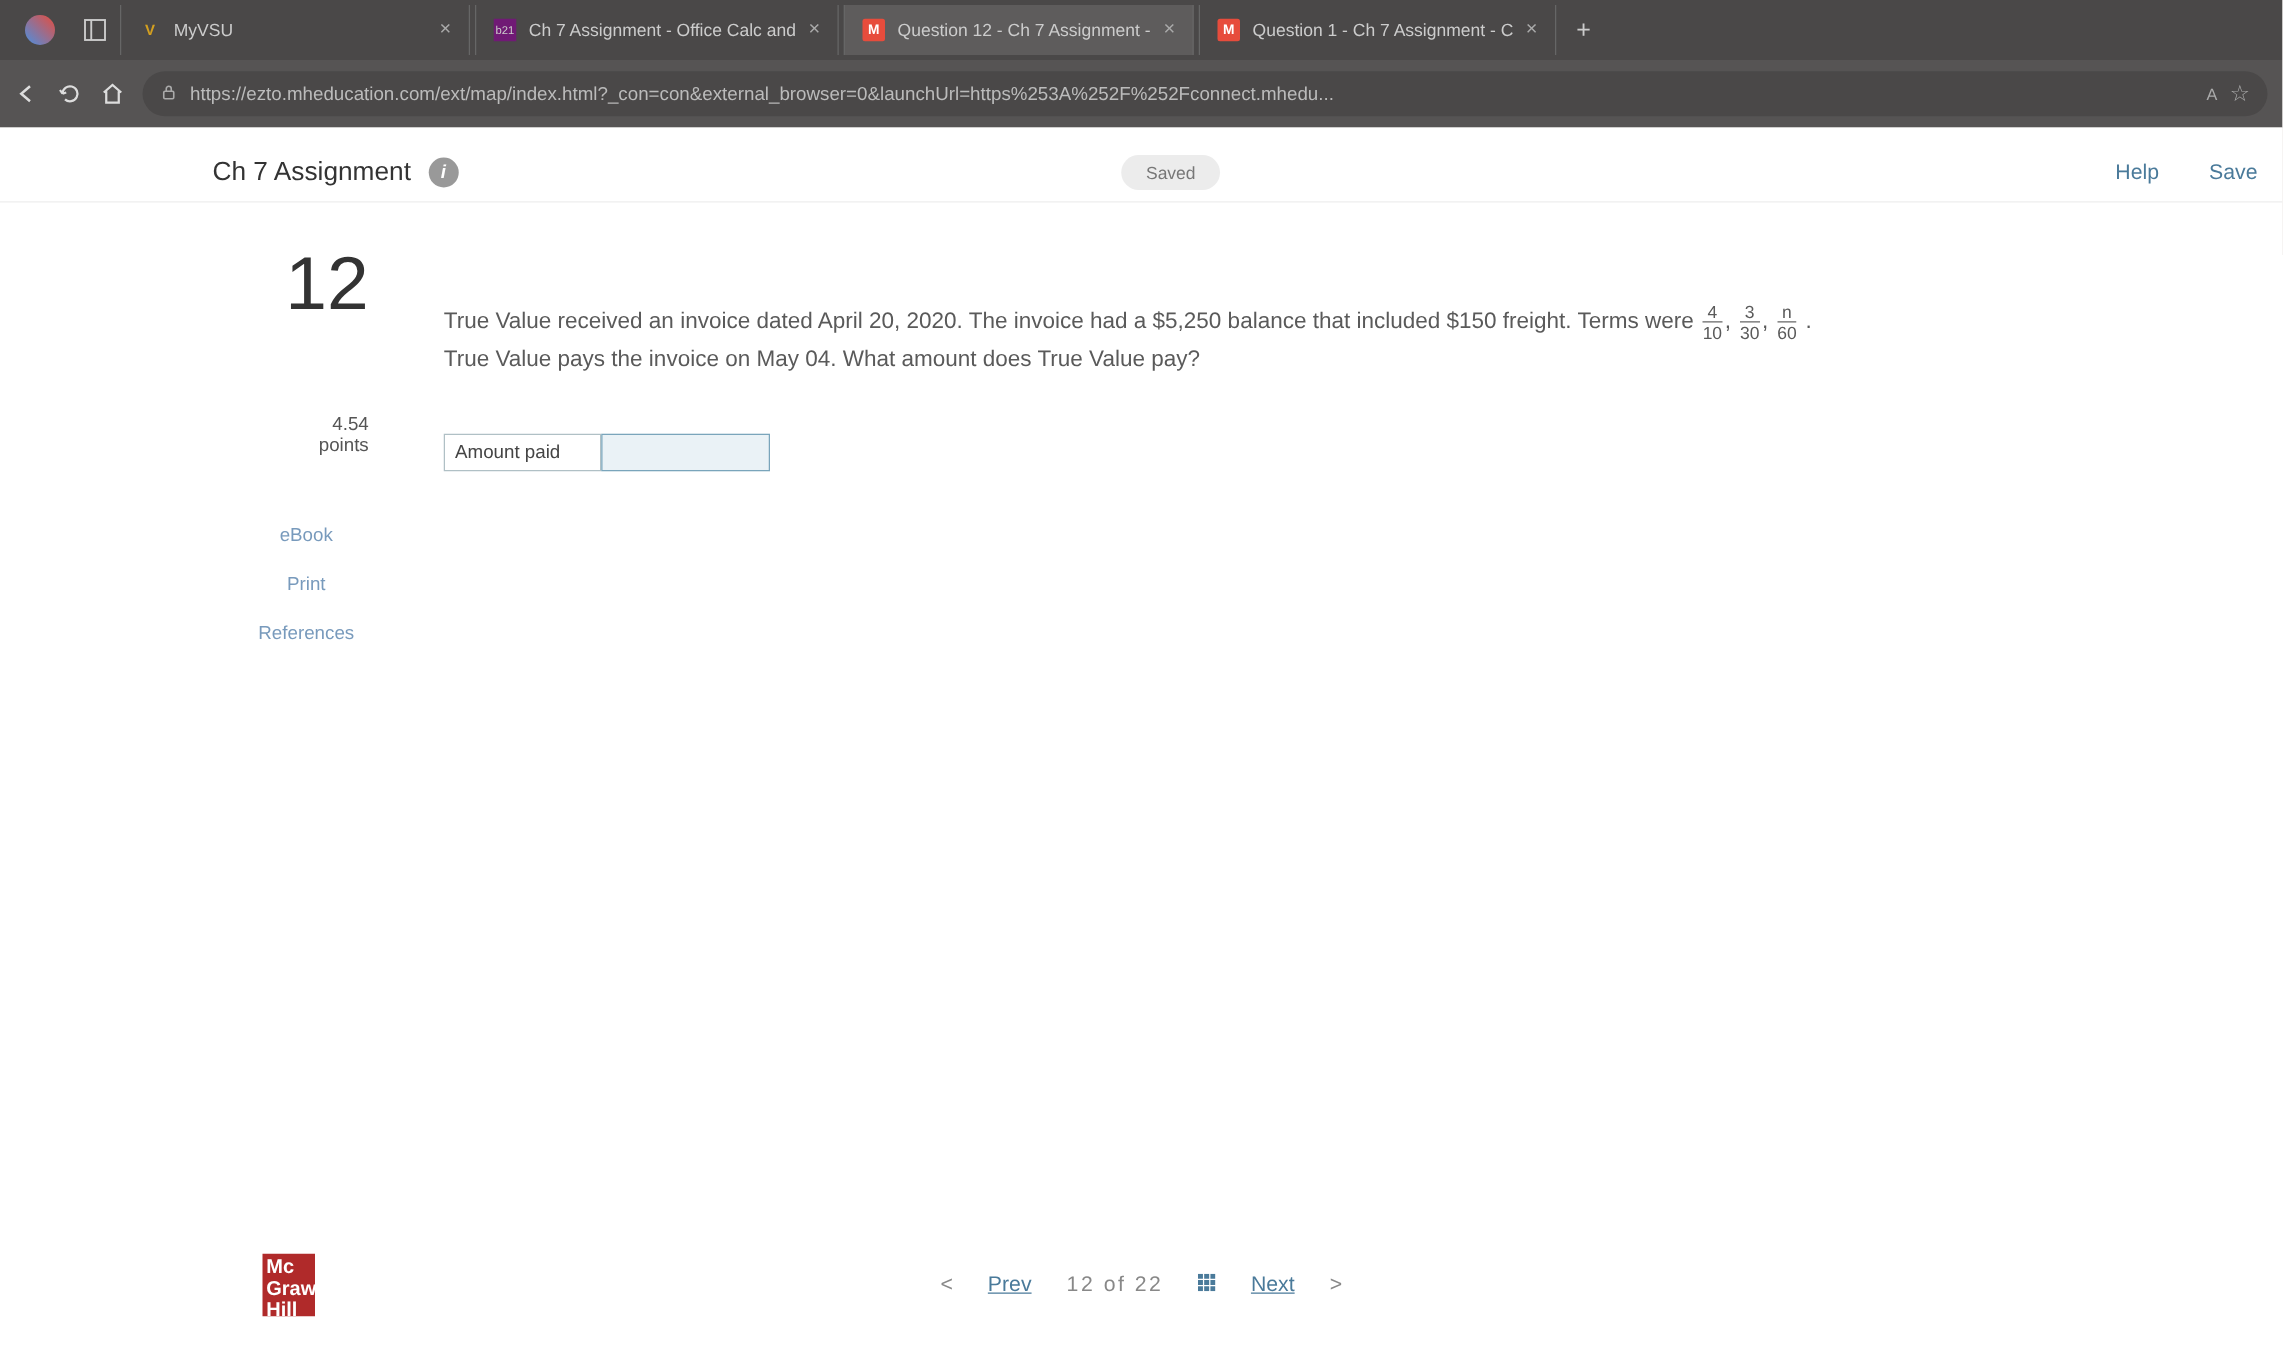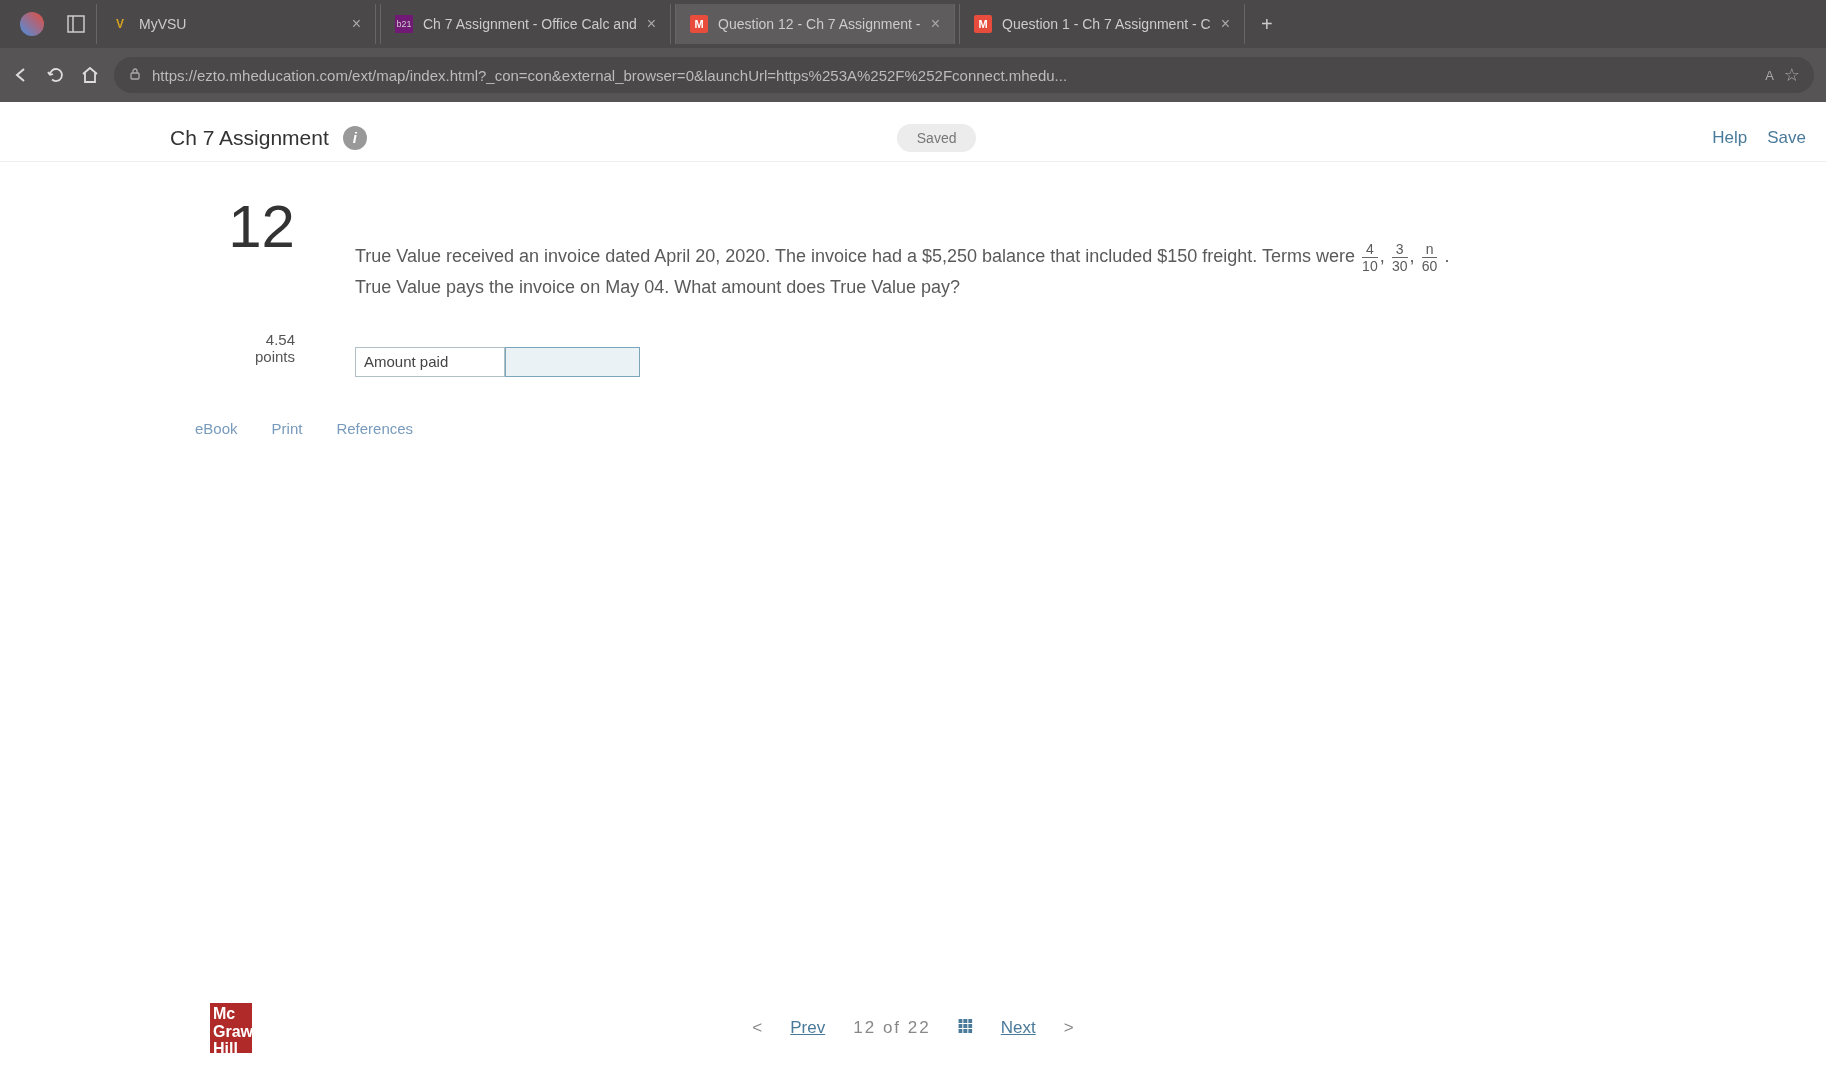--- a/index.html
+++ b/index.html
@@ -28,40 +28,40 @@
     .star-icon { color: #aaa; font-size: 18px; }
 
     
     .page { background: #fff; position: relative; height: calc(1080px - 48px - 54px); }
 
     
     .header-bar { height: 60px; display: flex; align-items: center; padding: 12px 20px 0 170px; border-bottom: 1px solid #eee; }
     .assignment-title { font-size: 21px; color: #333; margin-right: 14px; }
     .info-icon { width: 24px; height: 24px; border-radius: 50%; background: #999; color: #fff; display: flex; align-items: center; justify-content: center; font-size: 15px; font-weight: bold; font-style: italic; }
     .saved-badge { background: #ececec; color: #777; padding: 6px 20px; border-radius: 16px; font-size: 14px; margin-left: 530px; }
-    .header-right { margin-left: auto; display: flex; gap: 20px; align-items: flex-end; }
+    .header-right { margin-left: auto; display: flex; gap: 40px; align-items: flex-end; }
     .help-link { color: #4a7a9a; font-size: 17px; cursor: pointer; }
 
     
     .main { display: flex; padding: 30px 40px 0 195px; gap: 60px; }
     .left-col { width: 100px; text-align: right; }
     .q-number { font-size: 60px; color: #333; font-weight: 400; }
     .points { margin-top: 70px; font-size: 15px; color: #555; }
-    .sidebar-links { margin-top: 55px; font-size: 15px; color: #789abc; text-align: center; display: flex; flex-direction: row; gap: 34px; }
+    .sidebar-links { margin-top: 55px; font-size: 15px; color: #789abc; text-align: center; display: flex; flex-direction: column; gap: 22px; }
     .sidebar-links span { cursor: pointer; }
 
     .right-col { flex: 1; padding-top: 50px; }
     .problem-title { font-size: 22px; font-weight: bold; color: #2a3a4a; margin-bottom: 40px; }
     .problem-text { font-size: 18px; color: #5a5a5a; line-height: 1.6; max-width: 1100px; }
     .frac { display: inline-block; vertical-align: middle; text-align: center; font-size: 14px; line-height: 1; margin: 0 2px; }
     .frac .top { display: block; border-bottom: 1px solid #666; padding: 0 4px 1px; }
     .frac .bot { display: block; padding-top: 1px; }
 
     .answer-row { margin-top: 45px; display: flex; align-items: center; }
-    .answer-label { width: 150px; height: 30px; border: 1px solid #b0c0c5; background: #fff; display: flex; align-items: center; padding: 0 8px; font-size: 15px; color: #444; }
+    .answer-label { width: 126px; height: 30px; border: 1px solid #b0c0c5; background: #fff; display: flex; align-items: center; padding: 0 8px; font-size: 15px; color: #444; }
     .answer-input { width: 135px; height: 30px; border: 1px solid #7aa5bb; background: #eaf2f6; }
 
     
     .footer-nav { position: absolute; bottom: 22px; left: 0; right: 0; height: 60px; display: flex; align-items: center; padding: 0 40px 0 210px; }
     .mgh-logo { width: 42px; height: 50px; background: #b02a2a; color: #fff; font-size: 16px; line-height: 1.1; padding: 2px 3px; font-weight: bold; }
     .nav-center { position: absolute; left: 50%; transform: translateX(-50%); display: flex; align-items: center; gap: 28px; color: #888; font-size: 17px; }
     .nav-btn { cursor: pointer; color: #4a7a9a; text-decoration: underline; }
     .nav-chevron { color: #888; }
     .pager-count { color: #888; letter-spacing: 2px; }
     .grid-icon { color: #4a7a9a; cursor: pointer; }

